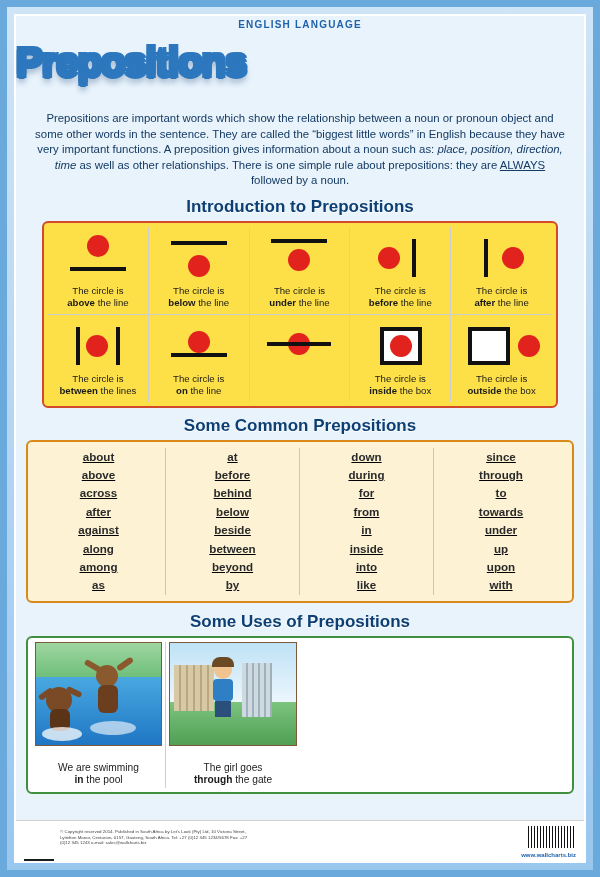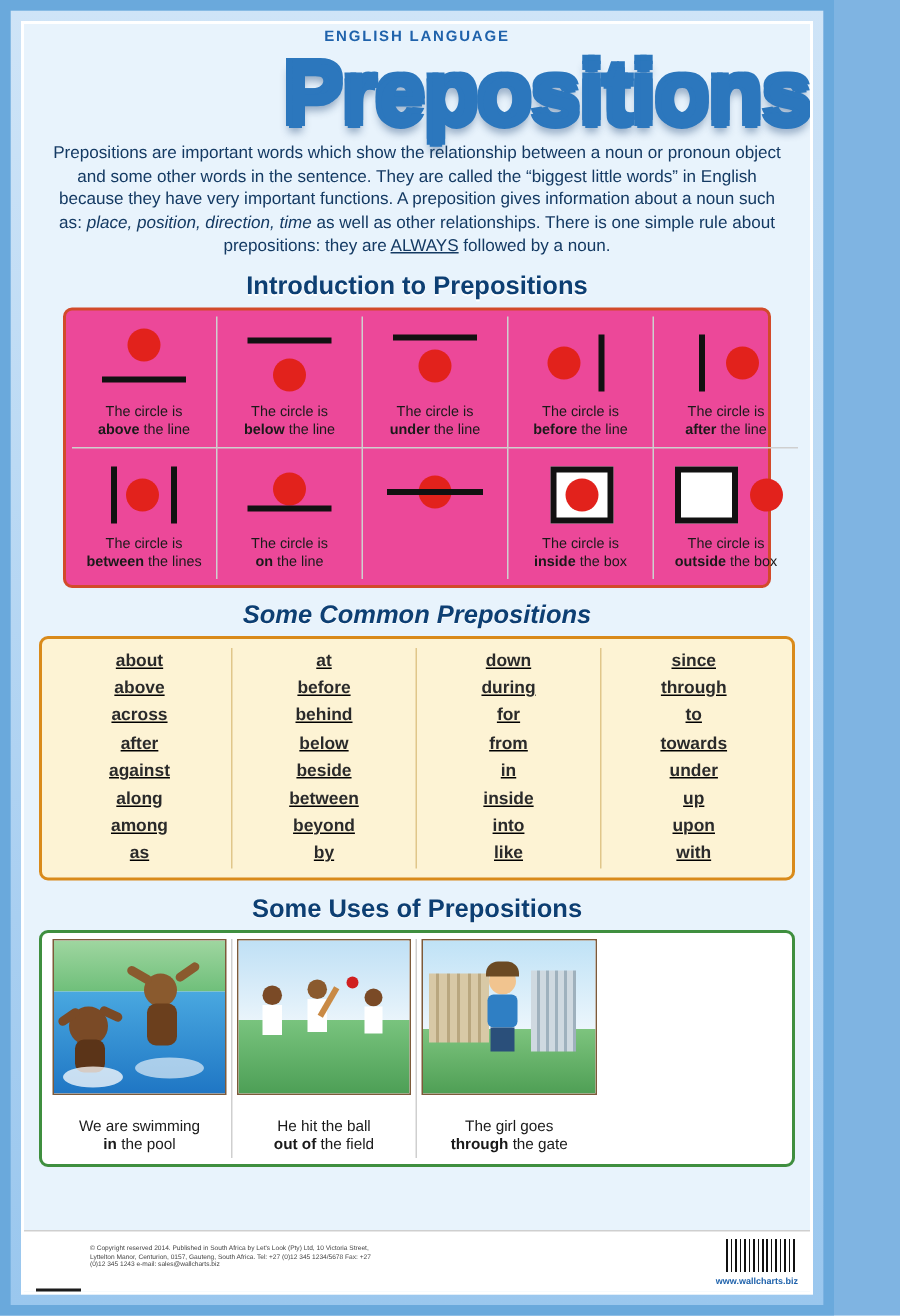--- a/index.html
+++ b/index.html
@@ -4,21 +4,21 @@
 <style>
   html,body{margin:0;padding:0;}
   body{
     width:600px;height:877px;
     background:#7fb4e2;
     font-family:"Liberation Sans", sans-serif;
     overflow:hidden;
   }
   .poster{
     position:relative;
-    width:556px;height:877px;
+    width:600px;height:877px;
     box-sizing:border-box;
     background:linear-gradient(180deg,#cfe4f7 0%,#bcdaf4 35%,#a9cff1 70%,#9ac7ee 100%);
     border:7px solid #6aa9dc;
     padding:0;
   }
   .inner{
     position:absolute;
     left:7px;top:7px;right:7px;bottom:7px;
     background:#e8f3fc;
     border:2px solid #ffffff;
@@ -27,39 +27,39 @@
   }
   .topstrip{
     text-align:center;
     font-size:10px;
     letter-spacing:1.2px;
     color:#1f62ab;
     font-weight:bold;
     padding:3px 0 1px 0;
   }
   .title{
-    text-align:right;
-    font-size:60px;
+    text-align:left;
+    font-size:40px;
     line-height:62px;
     font-weight:bold;
     color:#ffffff;
     letter-spacing:-1px;
     -webkit-text-stroke:0px;
     text-shadow:
       2px 2px 0 #2c77bd,
       -2px 2px 0 #2c77bd,
       2px -2px 0 #2c77bd,
       -2px -2px 0 #2c77bd,
       0 3px 0 #2c77bd,
       0 6px 6px rgba(20,60,110,.45);
     background:linear-gradient(180deg,#ffffff 0%,#ffffff 45%,#cfe6fa 55%,#a9d2f3 100%);
     -webkit-background-clip:text;
     background-clip:text;
     color:transparent;
-    margin:0 0 0 0;
+    margin:0 0 16px 0;
   }
   .intro{
     font-size:11.4px;
     line-height:15.5px;
     color:#143a63;
     text-align:center;
     padding:2px 18px 6px 18px;
   }
   .intro i{font-style:italic;}
   .intro u{}
@@ -69,21 +69,21 @@
     font-weight:bold;
     color:#0d3f73;
     margin:2px 0 4px 0;
     text-shadow:0 1px 0 #ffffff;
   }
   
   .box{
     margin:0 26px;
     border:2px solid #d24a2a;
     border-radius:6px;
-    background:#ec4899;
+    background:#fde047;
     padding:4px;
     box-sizing:border-box;
   }
   .grid5{
     display:grid;
     grid-template-columns:repeat(5,1fr);
   }
   .cell{
     border-right:1px solid #cfcfcf;
     border-bottom:1px solid #cfcfcf;
@@ -319,21 +319,21 @@
         <div class="cell nb nr">
           <div class="art">
             <div class="sqbox" style="left:12px;top:8px;width:42px;height:38px;"></div>
             <div class="dot" style="left:62px;top:16px;"></div>
           </div>
           <div class="cap"><span>The circle is</span><br><b>outside</b> <span>the box</span></div>
         </div>
       </div>
     </div>
 
-    <div class="section-head" style="margin-top:8px;font-style:italic;">Some Common Prepositions</div>
+    <div class="section-head" style="margin-top:8px;">Some Common Prepositions</div>
 
     <div class="wordbox">
       <div class="wordcols">
         <div class="wcol">
           <div>about</div>
           <div>above</div>
           <div>across</div>
           <div>after</div>
           <div>against</div>
           <div>along</div>
@@ -390,35 +390,20 @@
             <div class="rect" style="left:62px;top:42px;width:20px;height:28px;background:#6b3f1d;border-radius:6px;"></div>
             <div class="rect" style="left:80px;top:18px;width:18px;height:6px;background:#8a5a2e;transform:rotate(-35deg);border-radius:3px;"></div>
             <div class="rect" style="left:48px;top:20px;width:18px;height:6px;background:#8a5a2e;transform:rotate(30deg);border-radius:3px;"></div>
             <div class="blob" style="left:6px;top:84px;width:40px;height:14px;background:rgba(255,255,255,.75);"></div>
             <div class="blob" style="left:54px;top:78px;width:46px;height:14px;background:rgba(255,255,255,.6);"></div>
           </div>
           <div class="ucap"><span>We are swimming</span><br><b>in</b> <span>the pool</span></div>
         </div>
 
 
-        <div class="ucell">
-          <div class="pic">
-            <div class="rect" style="left:0;top:0;width:100%;height:52%;background:linear-gradient(180deg,#bfe0f5,#e9f4fb);"></div>
-            <div class="rect" style="left:0;top:52%;width:100%;height:48%;background:linear-gradient(180deg,#79c47e,#4d9f56);"></div>
-            <div class="blob" style="left:16px;top:30px;width:13px;height:13px;background:#7a4a26;"></div>
-            <div class="rect" style="left:16px;top:43px;width:13px;height:20px;background:#ffffff;"></div>
-            <div class="blob" style="left:46px;top:26px;width:13px;height:13px;background:#8a5a2e;"></div>
-            <div class="rect" style="left:46px;top:39px;width:13px;height:22px;background:#ffffff;"></div>
-            <div class="rect" style="left:58px;top:30px;width:4px;height:22px;background:#c98a45;transform:rotate(30deg);"></div>
-            <div class="blob" style="left:72px;top:24px;width:8px;height:8px;background:#d02020;"></div>
-            <div class="blob" style="left:84px;top:32px;width:12px;height:12px;background:#7a4a26;"></div>
-            <div class="rect" style="left:84px;top:44px;width:12px;height:18px;background:#ffffff;"></div>
-          </div>
-          <div class="ucap"><span>He hit the ball</span><br><b>out of</b> <span>the field</span></div>
-        </div>
 
         <div class="ucell">
           <div class="pic">
             <div class="rect" style="left:0;top:0;width:100%;height:58%;background:linear-gradient(180deg,#bfe2f6,#ecf6fc);"></div>
             <div class="rect" style="left:0;top:58%;width:100%;height:42%;background:linear-gradient(180deg,#7dc47e,#4f9f55);"></div>
             <div class="rect" style="left:4px;top:22px;width:40px;height:46px;background:repeating-linear-gradient(90deg,#d8c9a6 0 5px,#b9a77f 5px 7px);"></div>
             <div class="rect" style="left:72px;top:20px;width:30px;height:54px;background:repeating-linear-gradient(90deg,#cfd9e0 0 4px,#9fb1bd 4px 6px);"></div>
             <div class="blob" style="left:44px;top:18px;width:18px;height:18px;background:#f1c48f;"></div>
             <div class="rect" style="left:42px;top:14px;width:22px;height:10px;background:#6b4a23;border-radius:8px 8px 0 0;"></div>
             <div class="rect" style="left:43px;top:36px;width:20px;height:22px;background:#2f7fc4;border-radius:4px;"></div>

